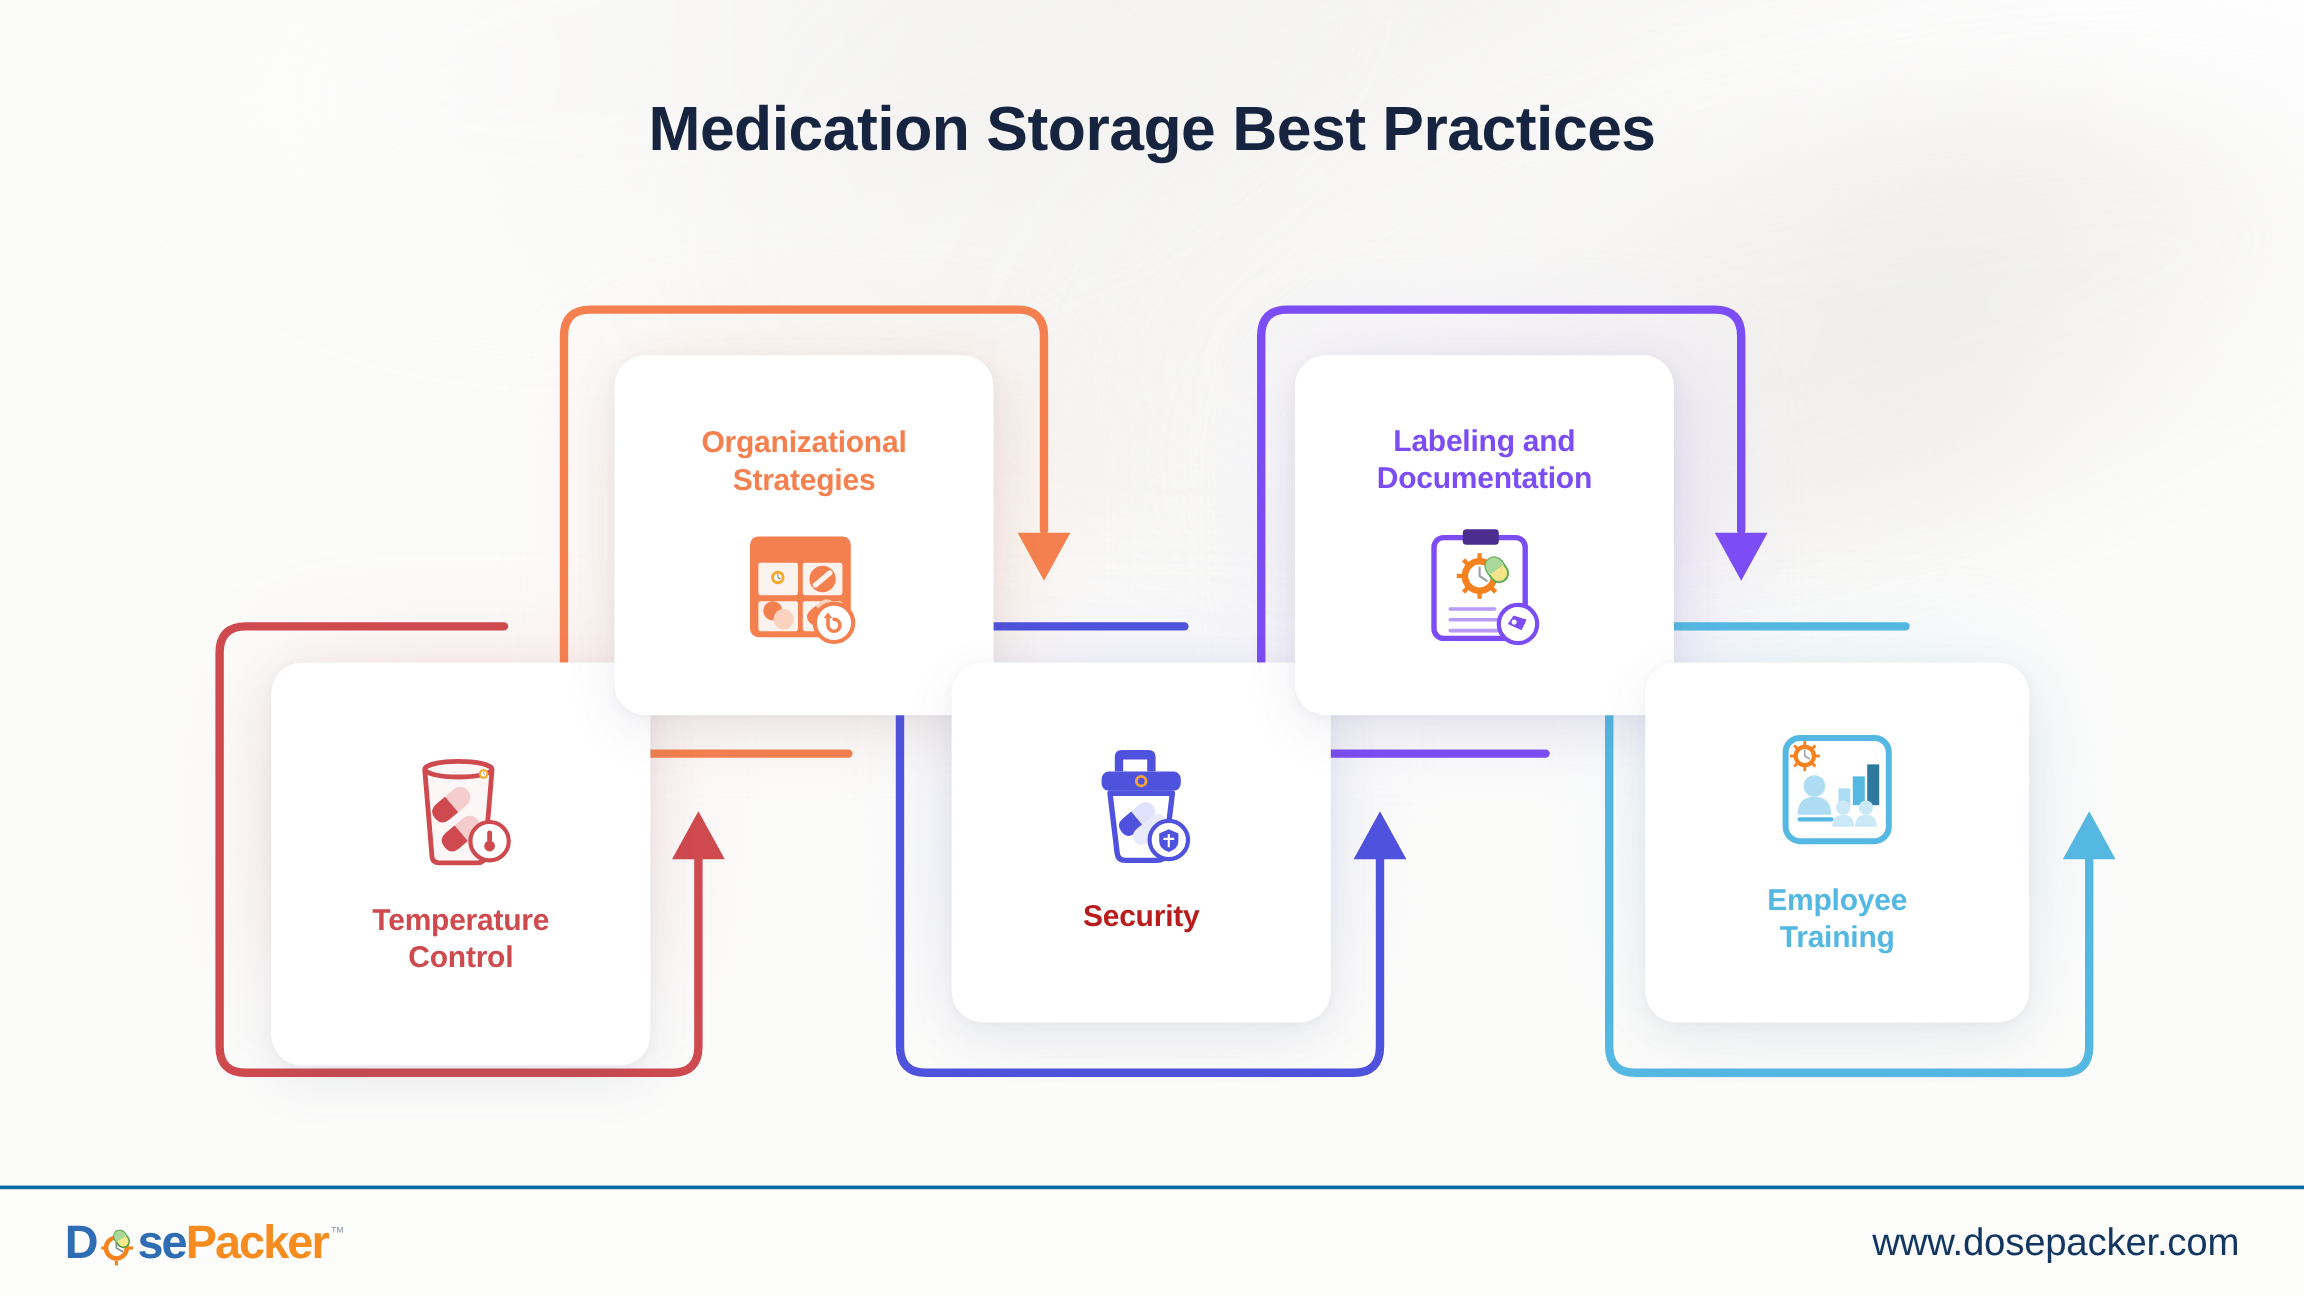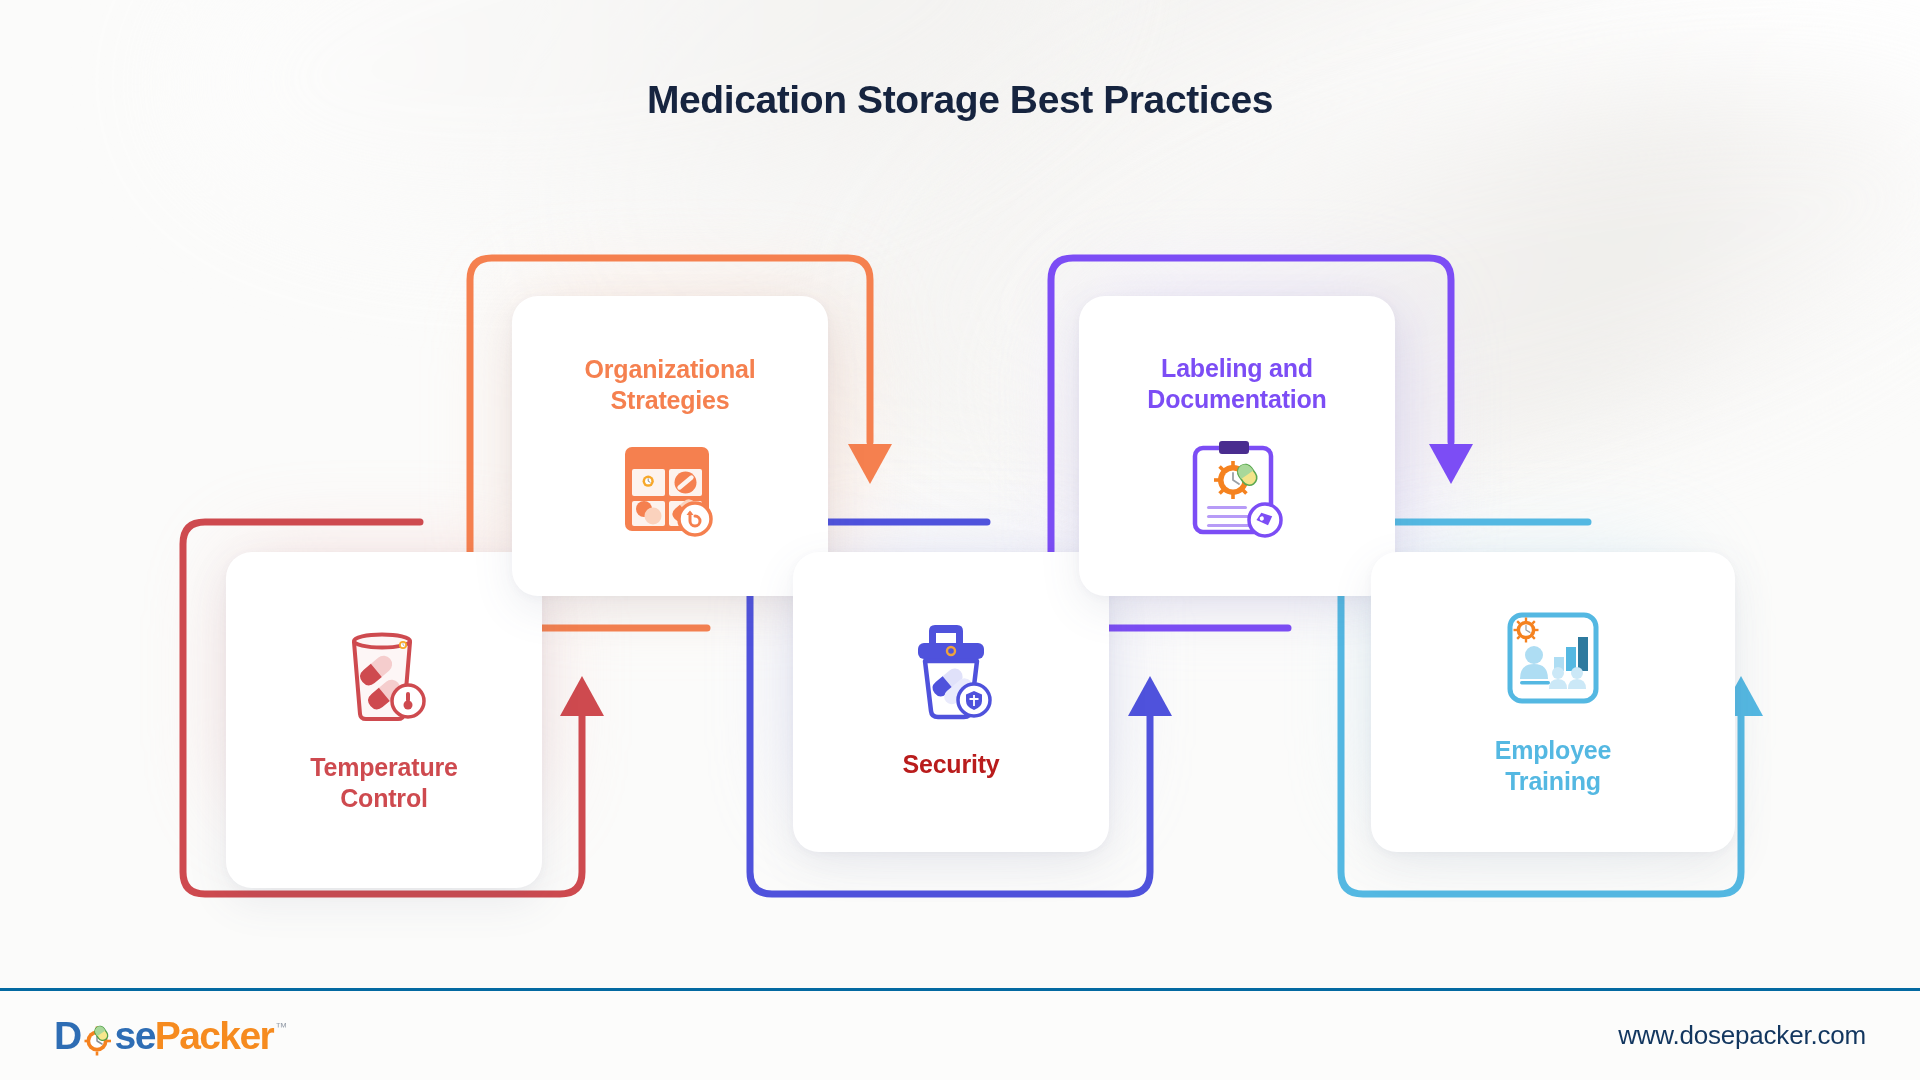--- a/index.html
+++ b/index.html
@@ -30,21 +30,21 @@
         background:linear-gradient(100deg,#ffffff 0%,#f2f1ef 70%);
         transform:rotate(-9deg); opacity:.7; }
 
   
   #stage { position:absolute; inset:0; z-index:2; }
 
   
   #page-title {
     position:absolute; top:78px; left:0; width:1920px;
     text-align:center;
-    font-size:39px; font-weight:bold; letter-spacing:-.4px;
+    font-size:52px; font-weight:bold; letter-spacing:-.4px;
     color:#16243f;
   }
 
   
   #connectors { position:absolute; inset:0; z-index:3; pointer-events:none; }
 
   
   .glow { position:absolute; border-radius:34px; filter:blur(46px); z-index:1; }
 
   
@@ -74,21 +74,21 @@
     display:flex; align-items:center; justify-content:space-between;
     padding:0 54px; z-index:6;
   }
   #brand-logo { display:flex; align-items:flex-start; }
   .logo-text { font-size:39px; font-weight:bold; letter-spacing:-1.6px; line-height:1; }
   .logo-d { color:#2E6DB4; }
   .logo-se { color:#2E6DB4; }
   .logo-packer { color:#F68B1F; }
   .logo-tm { font-size:12px; color:#9aa2ad; margin-top:4px; margin-left:2px; }
   .logo-o { display:inline-block; width:34px; height:34px; position:relative; vertical-align:-5px; }
-  #site-url { font-size:26px; color:#12365f; letter-spacing:-.2px; }
+  #site-url { font-size:32px; color:#12365f; letter-spacing:-.2px; }
 </style>
 </head>
 <body>
 
 <div id="bg-texture">
   <div class="wave w1"></div>
   <div class="wave w2"></div>
   <div class="wave w3"></div>
   <div class="wave w4"></div>
 </div>
@@ -263,21 +263,21 @@
           <circle cx="-2.5" cy="-2.5" r="2.1" fill="#ffffff"></circle>
         </g>
       </svg>
     </div>
     <div class="card-label" style="color:#7C4DF5;">
       <span>Labeling and</span><br>
       <span>Documentation</span>
     </div>
   </div>
 
-  <div class="card icon-top" style="left:1371px;top:552px;width:364px;height:300px;">
+  <div class="card icon-top" style="left:1371px;top:552px;width:320px;height:300px;">
     <div class="card-icon">
       <svg width="102" height="102" viewBox="0 0 102 102">
         <rect x="8" y="8" width="86" height="86" rx="12" fill="#ffffff" stroke="#54B8E2" stroke-width="5"></rect>
         <g transform="translate(24,23) scale(0.78)">
           <circle cx="0" cy="0" r="12" fill="#F5821F"></circle>
           <circle cx="0" cy="0" r="7.5" fill="#ffffff"></circle>
           <path d="M0 0 L0 -6 M0 0 L5 3" stroke="#9aa0a6" stroke-width="1.6" stroke-linecap="round"></path>
           <g fill="#F5821F">
             <rect x="-1.5" y="-16" width="3" height="4.5"></rect>
             <rect x="-1.5" y="11.5" width="3" height="4.5"></rect>

